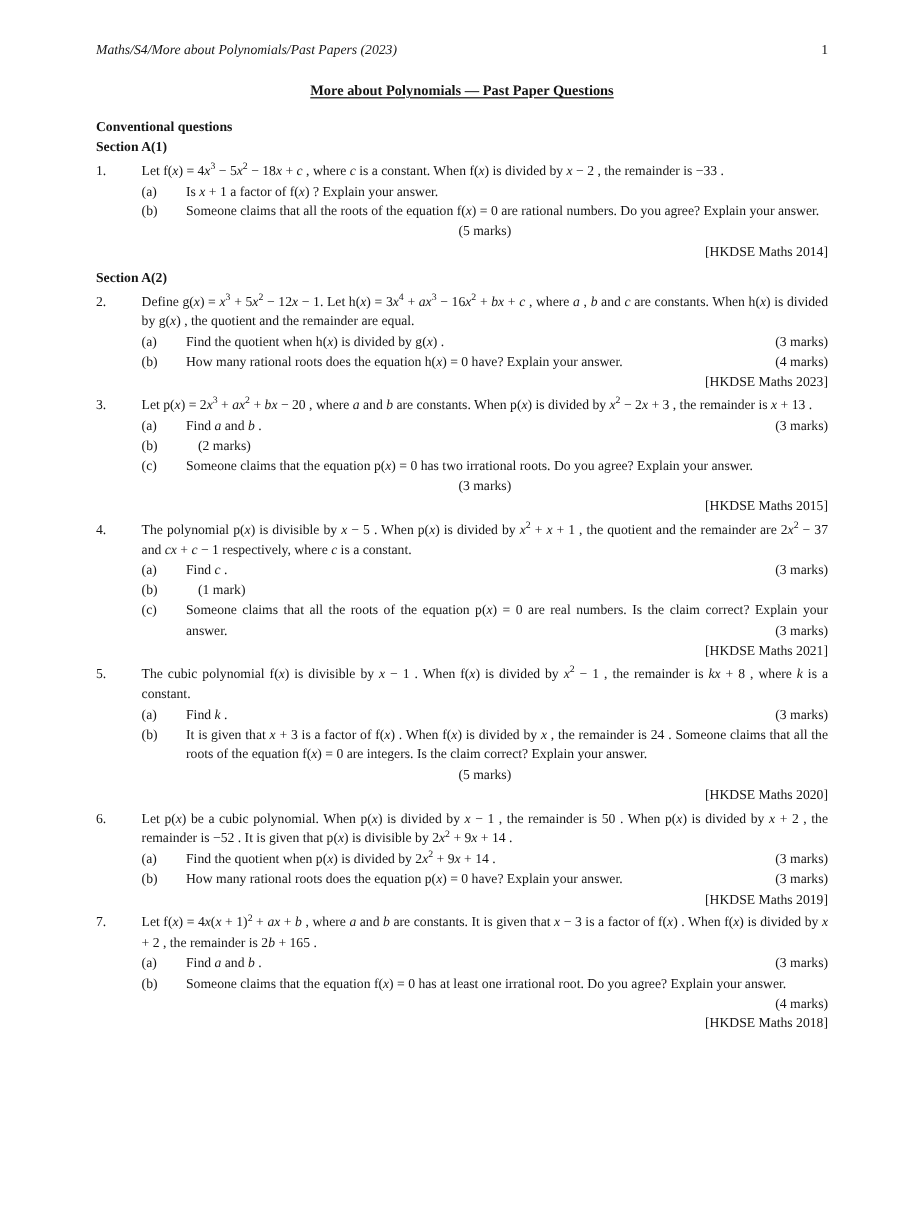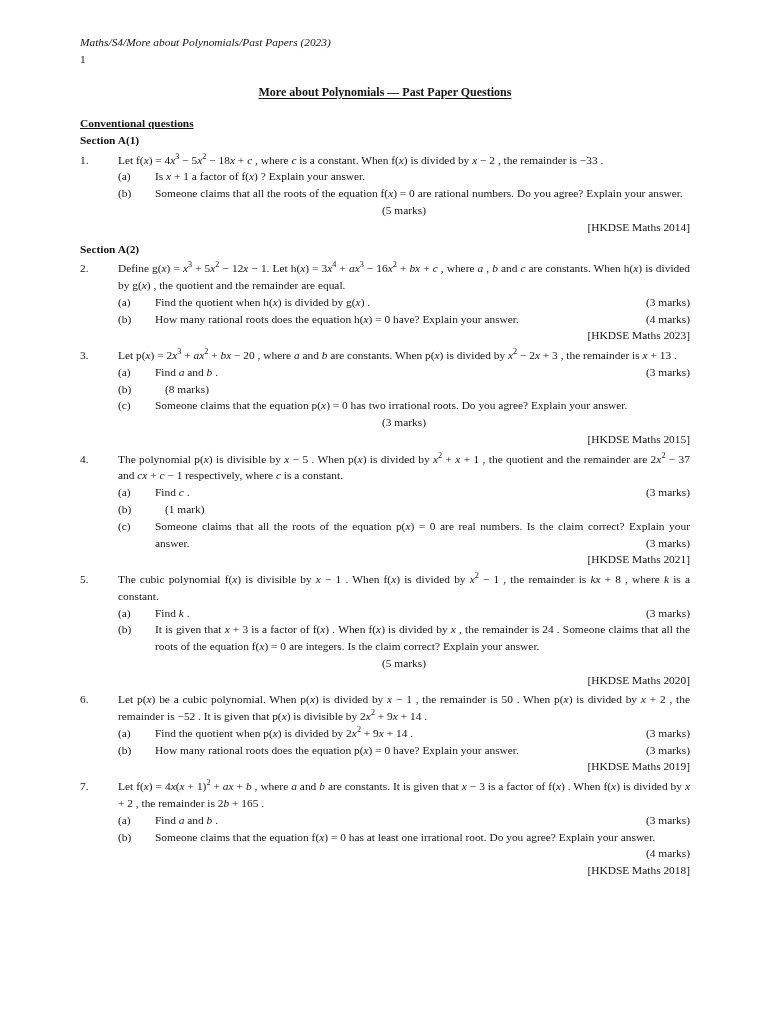--- a/index.html
+++ b/index.html
@@ -16,35 +16,33 @@
   }
   .page {
     box-sizing: border-box;
     width: 768px; height: 1024px;
     padding: 34px 78px 0 80px;
   }
   .doc-header {
     display: flex;
     justify-content: space-between;
     align-items: baseline;
-    flex-direction: column;
   }
   .hdr-left { font-style: italic; }
   .pageno { font-style: normal; }
   .title {
     text-align: center;
     font-weight: bold;
     font-size: 12px;
     text-decoration: underline;
     text-underline-offset: 2px;
     margin-top: 16px;
   }
   .h-conv {
     font-weight: bold;
-    text-decoration: underline;
     text-underline-offset: 1px;
     margin-top: 14px;
   }
   .h-sec { font-weight: bold; }
   .h-sec2 { margin-top: 5px; }
   .question { display: flex; margin-top: 3px; }
   .qnum { width: 38px; flex: none; }
   .qbody { flex: 1; min-width: 0; }
   .stem { text-align: justify; }
   .part { display: flex; }
@@ -113,21 +111,21 @@
     <div class="qnum">3.</div>
     <div class="qbody">
       <div class="stem">Let p(<i>x</i>) = 2<i>x</i><sup>3</sup> + <i>ax</i><sup>2</sup> + <i>bx</i> − 20 , where <i>a</i> and <i>b</i> are constants. When p(<i>x</i>) is divided by <i>x</i><sup>2</sup> − 2<i>x</i> + 3 , the remainder is <i>x</i> + 13 .</div>
       <div class="part">
         <span class="plabel">(a)</span>
         <div class="ptext">Find <i>a</i> and <i>b</i> .</div>
         <span class="marks">(3 marks)</span>
       </div>
       <div class="part">
         <span class="plabel">(b)</span>
-        <span class="marks">(8 marks)</span>
+        <span class="marks">(2 marks)</span>
       </div>
       <div class="part">
         <span class="plabel">(c)</span>
         <div class="ptext">Someone claims that the equation p(<i>x</i>) = 0 has two irrational roots. Do you agree? Explain your answer.</div>
       </div>
       <div class="marks-own">(3 marks)</div>
       <div class="source">[HKDSE Maths 2015]</div>
     </div>
   </div>
 

